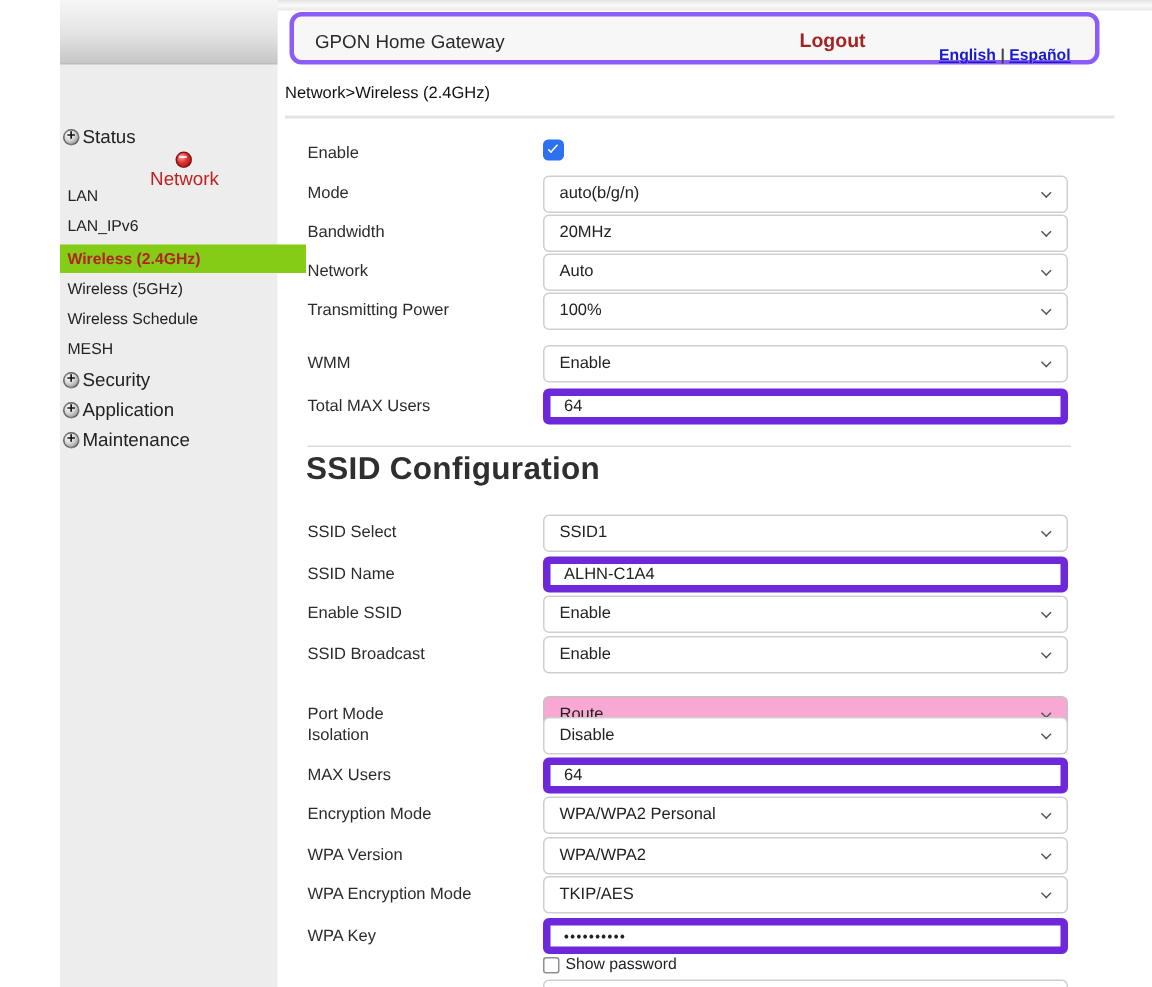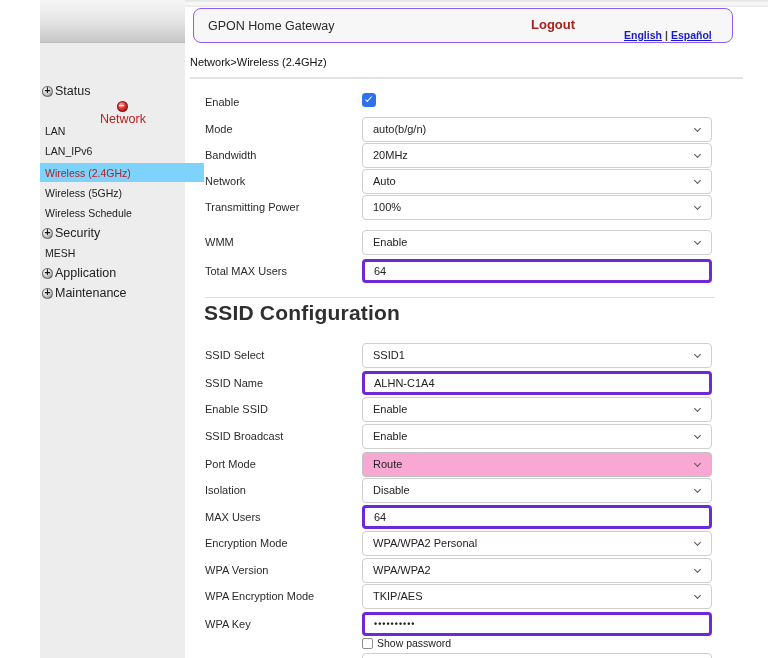--- a/index.html
+++ b/index.html
@@ -14,34 +14,34 @@
   
   .sidebar { position:absolute; left:40px; top:0; width:145px; height:658px; background:#ededed; }
   .side-band { position:absolute; left:0; top:0; width:145px; height:43px;
                background:linear-gradient(180deg,#f6f6f6 0%,#e3e3e3 55%,#c6c6c6 100%);
                border-bottom:1px solid #bdbdbd; }
   .menu { position:absolute; left:0; top:81px; width:164px; }
   .mi { height:20px; display:flex; align-items:center; cursor:pointer; }
   .mi.group { padding-left:2px; font-size:12.5px; color:#222; }
   .mi.sub   { padding-left:5px; font-size:10.5px; color:#222; }
   .mi.red-label { color:#c22020;flex-direction:column; }
-  .mi.selected { background:#7dd3fc; height:19px; margin-top:2px; margin-bottom:1px;
-                 color:#b42121; font-weight:normal; }
+  .mi.selected { background:#84cc16; height:19px; margin-top:2px; margin-bottom:1px;
+                 color:#b42121; font-weight:bold; }
   .sphere { display:inline-flex; align-items:center; justify-content:center;
             width:11px; height:11px; border-radius:50%; margin-right:2px; flex:none; }
   .sphere-gray { background:radial-gradient(circle at 35% 30%,#ffffff 0%,#d6d6d6 45%,#7a7a7a 100%);
                  border:1px solid rgba(40,40,40,.55); }
   .sphere-gray::after { content:"+"; font-size:10px; font-weight:bold; color:#111; line-height:1; margin-top:-1px; }
   .sphere-red { background:radial-gradient(circle at 35% 30%,#ffa3a3 0%,#de3434 45%,#8d0f0f 100%);
                 border:1px solid rgba(120,10,10,.8); }
   .sphere-red::after { content:"−"; font-size:10px; font-weight:bold; color:#fff; line-height:1; margin-top:-1px; }
 
   
   .gwbox { position:absolute; left:193px; top:8px; width:540px; height:35px;
-           background:#f7f7f7; border:1px solid #8b5cf6; border-radius:8px; }
+           background:#f7f7f7; border:3px solid #8b5cf6; border-radius:8px; }
   .gwtitle { position:absolute; left:14px; top:0; line-height:34px; font-size:12.5px; color:#2a2a2a; }
   .logout { position:absolute; left:337px; top:0; line-height:31px; font-size:13px;
             font-weight:bold; color:#a42222; text-decoration:none; cursor:pointer; }
   .langs { position:absolute; left:402px; top:20px; font-size:10.5px; font-weight:bold; color:#555;padding-left:28px; }
   .langs a { color:#1a1acd; text-decoration:underline; cursor:pointer; }
   .lang-sep { margin:0 3px; color:#444; }
 
   .breadcrumb { position:absolute; left:190px; top:56px; font-size:11px; color:#111; }
   .hr1 { position:absolute; left:190px; top:77px; width:553px; height:2px; background:#e3e3e3; }
   .divider2 { position:absolute; left:205px; top:297px; width:509px; height:1px; background:#dcdcdc; }
@@ -52,21 +52,21 @@
   .frow { position:absolute; left:205px; width:510px; height:24px; }
   .flabel { position:absolute; left:0; top:0; height:24px; line-height:24px;
             font-size:11px; color:#2b2b2b; white-space:nowrap; }
   .select { position:absolute; left:157px; top:0; width:350px; height:25px;
             border:1px solid #cfcfcf; border-radius:4px; background:#fff; cursor:pointer; }
   .select .sel-val { position:absolute; left:10px; top:0; line-height:22px; font-size:11px; color:#222; }
   .chev { position:absolute; right:11px; top:8px; width:5px; height:5px;
           border-right:1.5px solid #555; border-bottom:1.5px solid #555; transform:rotate(45deg); }
   .select.disabled { background:#f9a8d4; border-color:#c2c2c2; cursor:default;padding-left:11px; }
   .tinput { position:absolute; left:157px; top:0; width:350px; height:24px;
-            border:3px solid #6d28d9; border-radius:4px; background:#fff;
+            border:5px solid #6d28d9; border-radius:4px; background:#fff;
             padding-left:9px; font-size:11px; color:#222; font-family:"Liberation Sans", sans-serif;
             outline:none; }
   .tinput.pw { font-size:9px; letter-spacing:1px; font-weight:bold; }
   .cbx { position:absolute; left:157px; top:3px; width:14px; height:14px;
          border-radius:3.5px; background:#2e71f0; cursor:pointer; }
   .cbx .tick { position:absolute; left:4.5px; top:1.8px; width:3.4px; height:7.2px;
                border-right:1.7px solid #fff; border-bottom:1.7px solid #fff; transform:rotate(42deg); }
   .cbx-sm { position:absolute; left:157px; top:1px; width:11px; height:11px;
             border:1px solid #8f8f8f; border-radius:2px; background:#fff; cursor:pointer; }
   .cbx-sm-label { position:absolute; left:172px; top:0; line-height:13px; font-size:10.5px; color:#222; }
@@ -99,26 +99,26 @@
       </div>
       <div class="mi sub selected">
         <span>Wireless (2.4GHz)</span>
       </div>
       <div class="mi sub">
         <span>Wireless (5GHz)</span>
       </div>
       <div class="mi sub">
         <span>Wireless Schedule</span>
       </div>
+      <div class="mi sub">
+        <span>MESH</span>
+      </div>
       <div class="mi group">
         <span class="sphere sphere-gray"></span>
         <span>Security</span>
-      </div>
-      <div class="mi sub">
-        <span>MESH</span>
       </div>
       <div class="mi group">
         <span class="sphere sphere-gray"></span>
         <span>Application</span>
       </div>
       <div class="mi group">
         <span class="sphere sphere-gray"></span>
         <span>Maintenance</span>
       </div>
     </nav>
@@ -212,21 +212,21 @@
   </div>
 
   <div class="frow" style="top:424px">
     <span class="flabel">SSID Broadcast</span>
     <div class="select" role="combobox">
       <span class="sel-val">Enable</span>
       <span class="chev"></span>
     </div>
   </div>
 
-  <div class="frow" style="top:452px">
+  <div class="frow" style="top:464px">
     <span class="flabel">Port Mode</span>
     <div class="select disabled" role="combobox" aria-disabled="true">
       <span class="sel-val">Route</span>
       <span class="chev"></span>
     </div>
   </div>
 
   <div class="frow" style="top:478px">
     <span class="flabel">Isolation</span>
     <div class="select" role="combobox">

